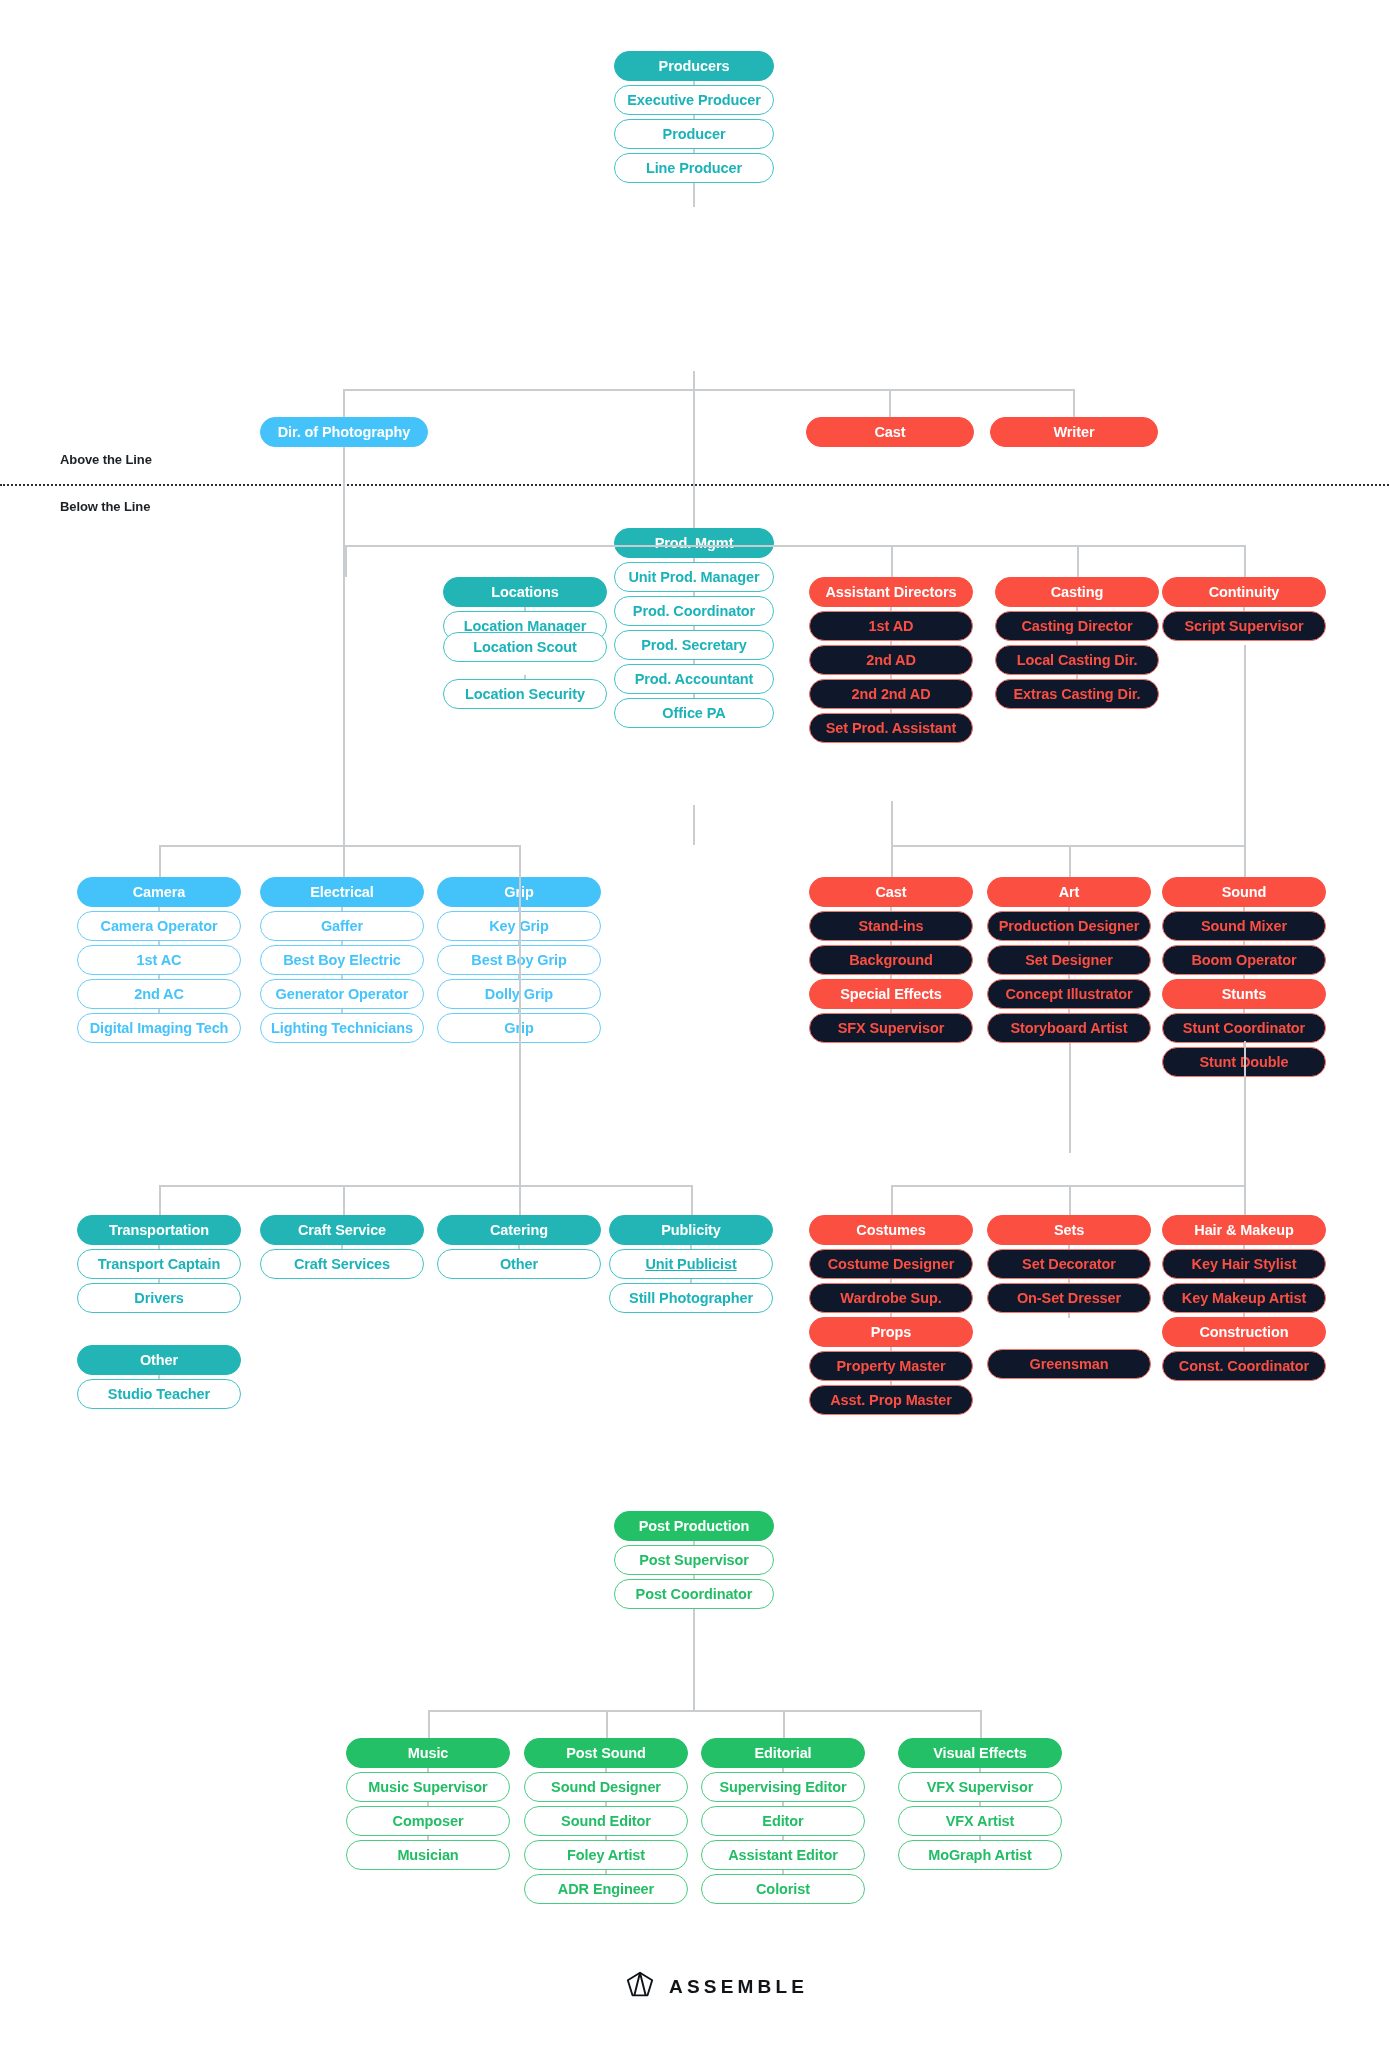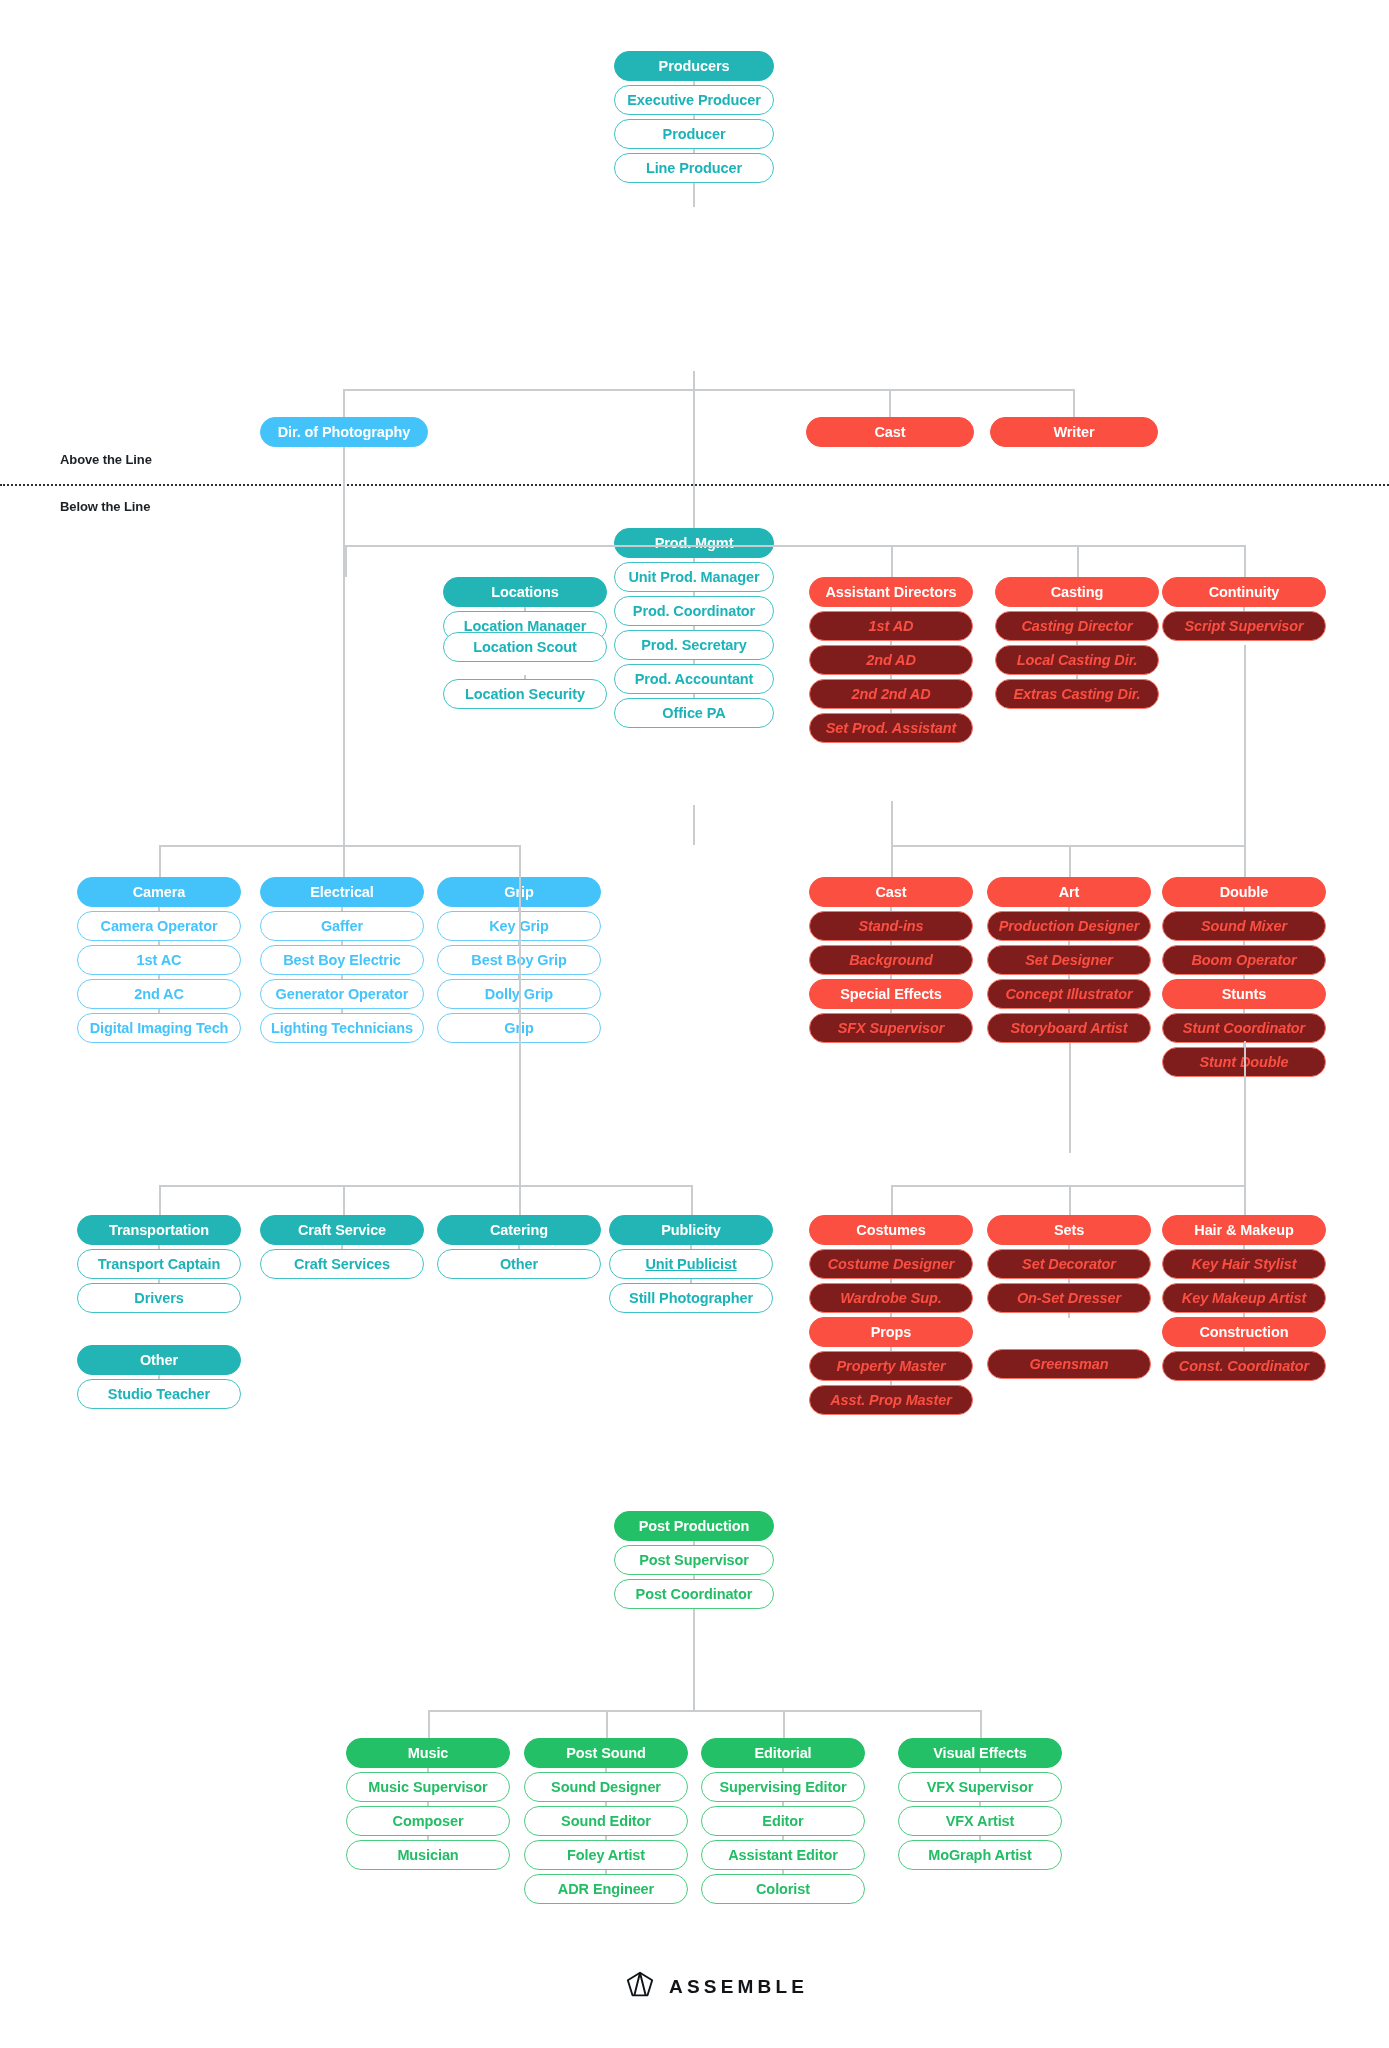--- a/index.html
+++ b/index.html
@@ -43,21 +43,21 @@
     border:1.6px solid transparent;
   }
   
   .h-teal{background:#23b5b5;color:#ffffff;border-color:#23b5b5;}
   .c-teal{background:#ffffff;color:#1bb3b8;border-color:#3fc3c6;}
   
   .h-blue{background:#44c3fa;color:#ffffff;border-color:#44c3fa;}
   .c-blue{background:#ffffff;color:#45c4fb;border-color:#68cefb;}
   
   .h-red{background:#fb4f42;color:#ffffff;border-color:#fb4f42;}
-  .c-red{background:#7f1d1d;color:#fb4f42;border-color:#fc7264;font-style:italic;}
+  .c-red{background:#0f172a;color:#fb4f42;border-color:#fc7264;}
   
   .h-green{background:#24c067;color:#ffffff;border-color:#24c067;}
   .c-green{background:#ffffff;color:#22bd65;border-color:#49cc80;}
 
   .circle{
     position:absolute;
     border-radius:50%;
     background:#fb4f42;
     color:#ffffff;
     display:flex;
@@ -206,21 +206,21 @@
     <div class="pill c-red" style="left: 809px; top: 1013px; width: 164px;">SFX Supervisor</div>
     <div class="pill h-red" style="left: 987px; top: 877px; width: 164px;">Art</div>
     <div class="ln vln" style="left: 1068px; top: 907px; height: 5px;"></div>
     <div class="pill c-red" style="left: 987px; top: 911px; width: 164px;">Production Designer</div>
     <div class="ln vln" style="left: 1068px; top: 941px; height: 5px;"></div>
     <div class="pill c-red" style="left: 987px; top: 945px; width: 164px;">Set Designer</div>
     <div class="ln vln" style="left: 1068px; top: 975px; height: 5px;"></div>
     <div class="pill c-red" style="left: 987px; top: 979px; width: 164px;">Concept Illustrator</div>
     <div class="ln vln" style="left: 1068px; top: 1009px; height: 5px;"></div>
     <div class="pill c-red" style="left: 987px; top: 1013px; width: 164px;">Storyboard Artist</div>
-    <div class="pill h-red" style="left: 1162px; top: 877px; width: 164px;">Double</div>
+    <div class="pill h-red" style="left: 1162px; top: 877px; width: 164px;">Sound</div>
     <div class="ln vln" style="left: 1243px; top: 907px; height: 5px;"></div>
     <div class="pill c-red" style="left: 1162px; top: 911px; width: 164px;">Sound Mixer</div>
     <div class="ln vln" style="left: 1243px; top: 941px; height: 5px;"></div>
     <div class="pill c-red" style="left: 1162px; top: 945px; width: 164px;">Boom Operator</div>
     <div class="ln vln" style="left: 1243px; top: 975px; height: 5px;"></div>
     <div class="pill h-red" style="left: 1162px; top: 979px; width: 164px;">Stunts</div>
     <div class="ln vln" style="left: 1243px; top: 1009px; height: 5px;"></div>
     <div class="pill c-red" style="left: 1162px; top: 1013px; width: 164px;">Stunt Coordinator</div>
     <div class="ln vln" style="left: 1243px; top: 1043px; height: 5px;"></div>
     <div class="pill c-red" style="left: 1162px; top: 1047px; width: 164px;">Stunt Double</div>

